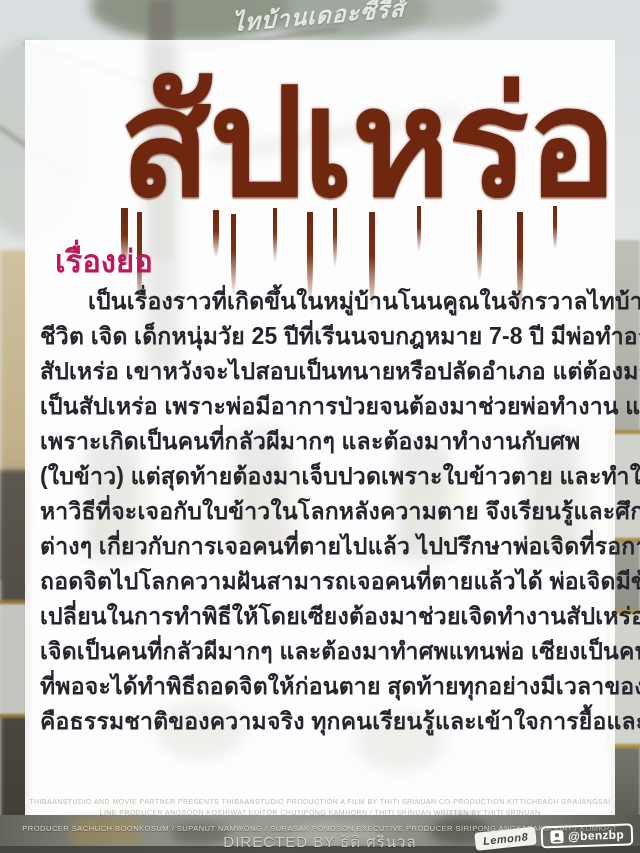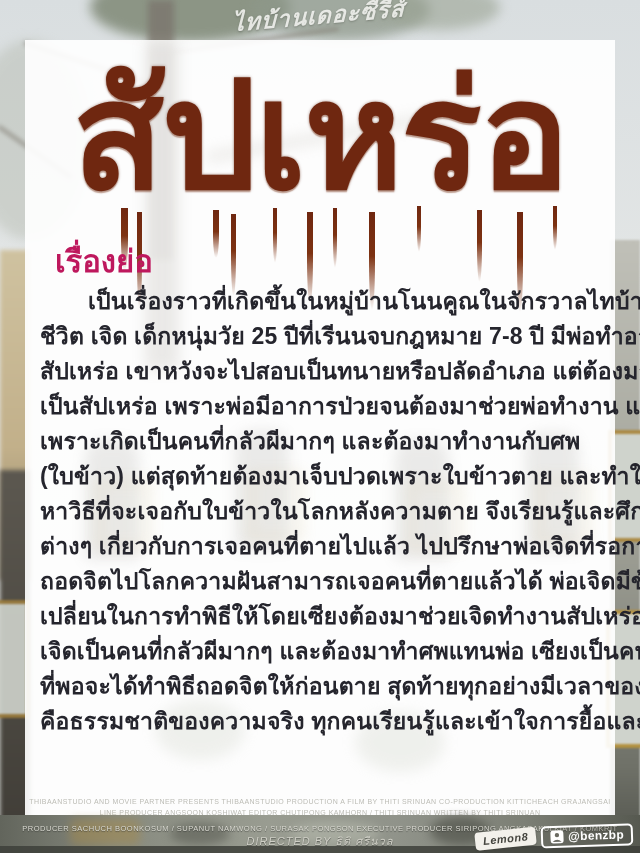--- a/index.html
+++ b/index.html
@@ -52,42 +52,42 @@
   .panel{position:absolute;left:25px;top:40px;width:590px;height:780px;
     background:rgba(255,255,255,.92);}
   .ghost{position:absolute;filter:blur(7px);}
   .g-trunk{left:120px;top:0;width:34px;height:330px;background:#a9a49c;opacity:.22;}
   .g-branch{left:180px;top:90px;width:260px;height:10px;background:#c4c0b8;opacity:.3;transform:rotate(-10deg);}
   .g-person{width:54px;height:120px;background:#8d8a84;opacity:.16;border-radius:18px 18px 0 0;}
   .g-frame{width:46px;height:60px;background:#e6e3d8;border:4px solid #c9a961;opacity:.2;}
   .g-wreath{width:90px;height:60px;background:#cfd3c8;opacity:.3;border-radius:50%;}
 
   
-  .title{position:absolute;left:0;top:18px;width:590px;text-align:center;
+  .title{position:absolute;left:0;top:25px;width:590px;text-align:right;
     font-size:150px;line-height:1.05;font-weight:700;color:#6f2710;
     text-shadow:0 0 3px rgba(88,28,8,.55),0 2px 1px rgba(120,45,15,.35);
     letter-spacing:-2px;}
   .drip{position:absolute;border-radius:0 0 60% 60%;
     background:linear-gradient(180deg,#6f2710 0%,#7d3212 45%,rgba(125,50,18,0) 100%);}
 
   
   .heading{position:absolute;left:30px;top:196px;font-size:31px;font-weight:700;color:#be185d;}
   .syn{position:absolute;left:15px;top:243px;width:562px;}
   .line{height:35px;font-size:23px;font-weight:700;color:#25252d;
     letter-spacing:.2px;white-space:nowrap;}
   .indent{padding-left:48px;}
 
   
   .credits-top{position:absolute;left:0;bottom:2px;width:590px;text-align:center;}
   .c-line{font-size:7px;letter-spacing:.45px;color:#bcbcb5;line-height:11px;
     white-space:nowrap;overflow:hidden;}
   .credits-bottom{position:absolute;left:0;top:822px;width:640px;text-align:center;}
   .c-line2{font-size:7.5px;letter-spacing:.5px;color:#d9d9d1;line-height:13px;
     text-shadow:0 1px 1px rgba(40,42,38,.6);white-space:nowrap;overflow:hidden;}
-  .c-directed{font-size:11px;color:#cfcfc6;font-style:italic;letter-spacing:1px;}
+  .c-directed{font-size:15px;color:#cfcfc6;letter-spacing:1px;}
 
   
   .watermark{position:absolute;right:7px;bottom:5px;display:flex;align-items:center;gap:5px;
     transform:rotate(-2deg);}
   .wm-lemon{background:#f3f1eb;color:#45453f;border-radius:4px;padding:3px 8px;
     font-size:11px;font-weight:700;font-style:italic;letter-spacing:.5px;
     transform:rotate(-4deg);box-shadow:0 1px 2px rgba(50,50,45,.35);}
   .wm-handle{display:flex;align-items:center;gap:4px;border:2px solid #ffffff;
     border-radius:5px;padding:2px 7px;background:rgba(70,70,62,.25);}
   .wm-handle .txt{color:#ffffff;font-size:12px;font-weight:700;letter-spacing:.3px;}

